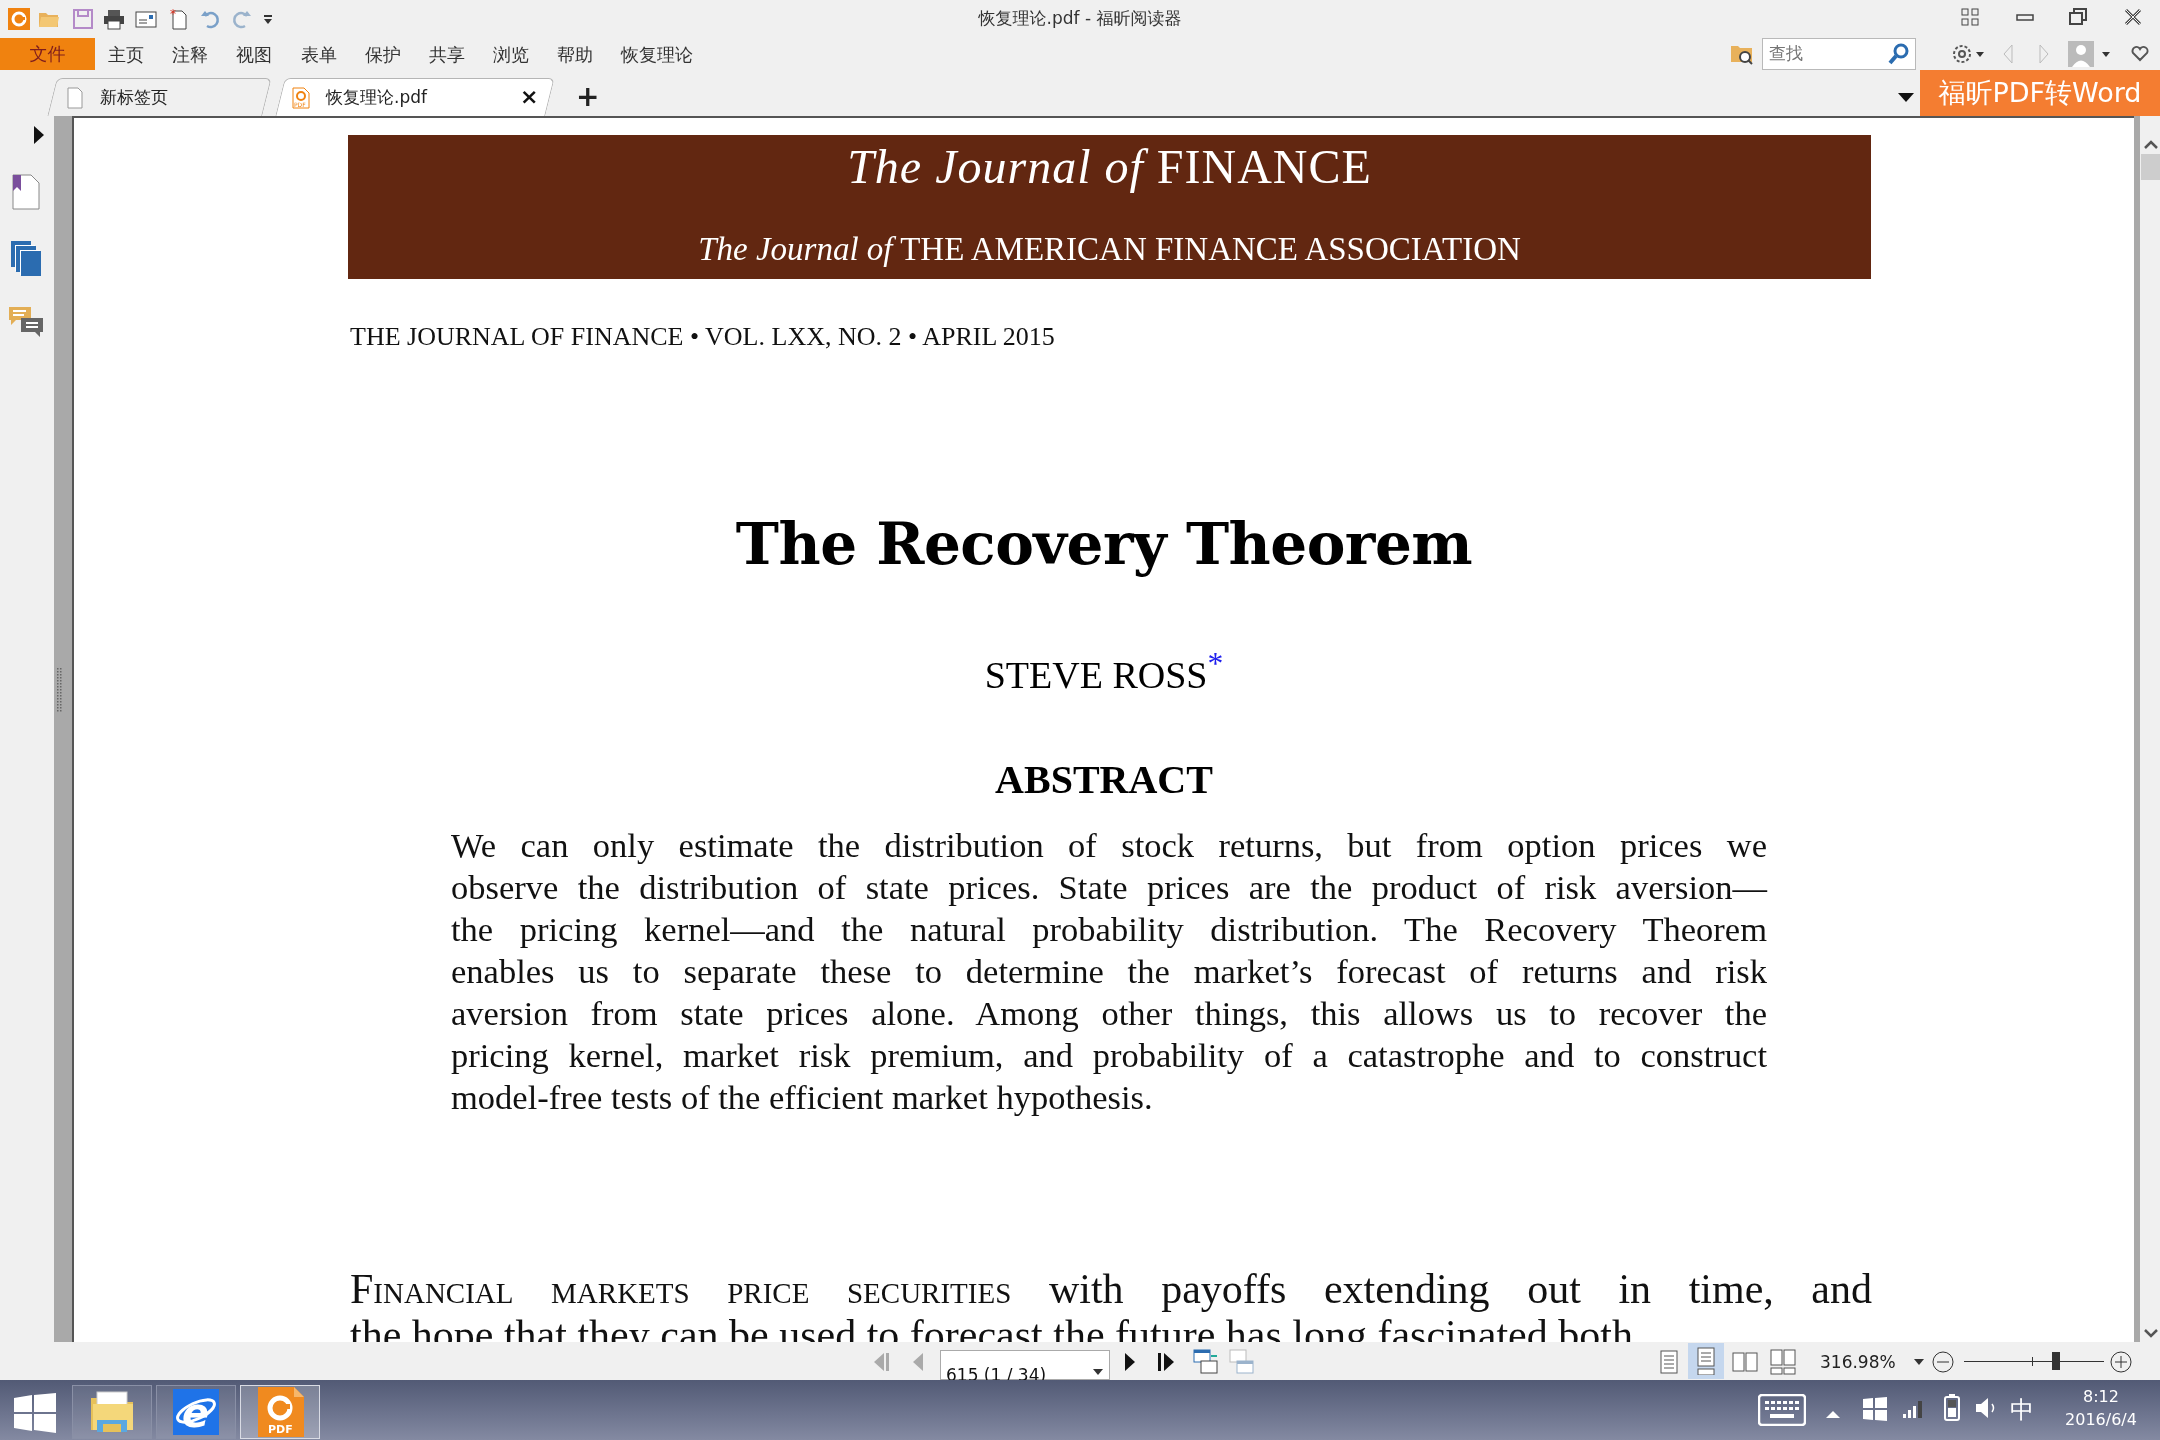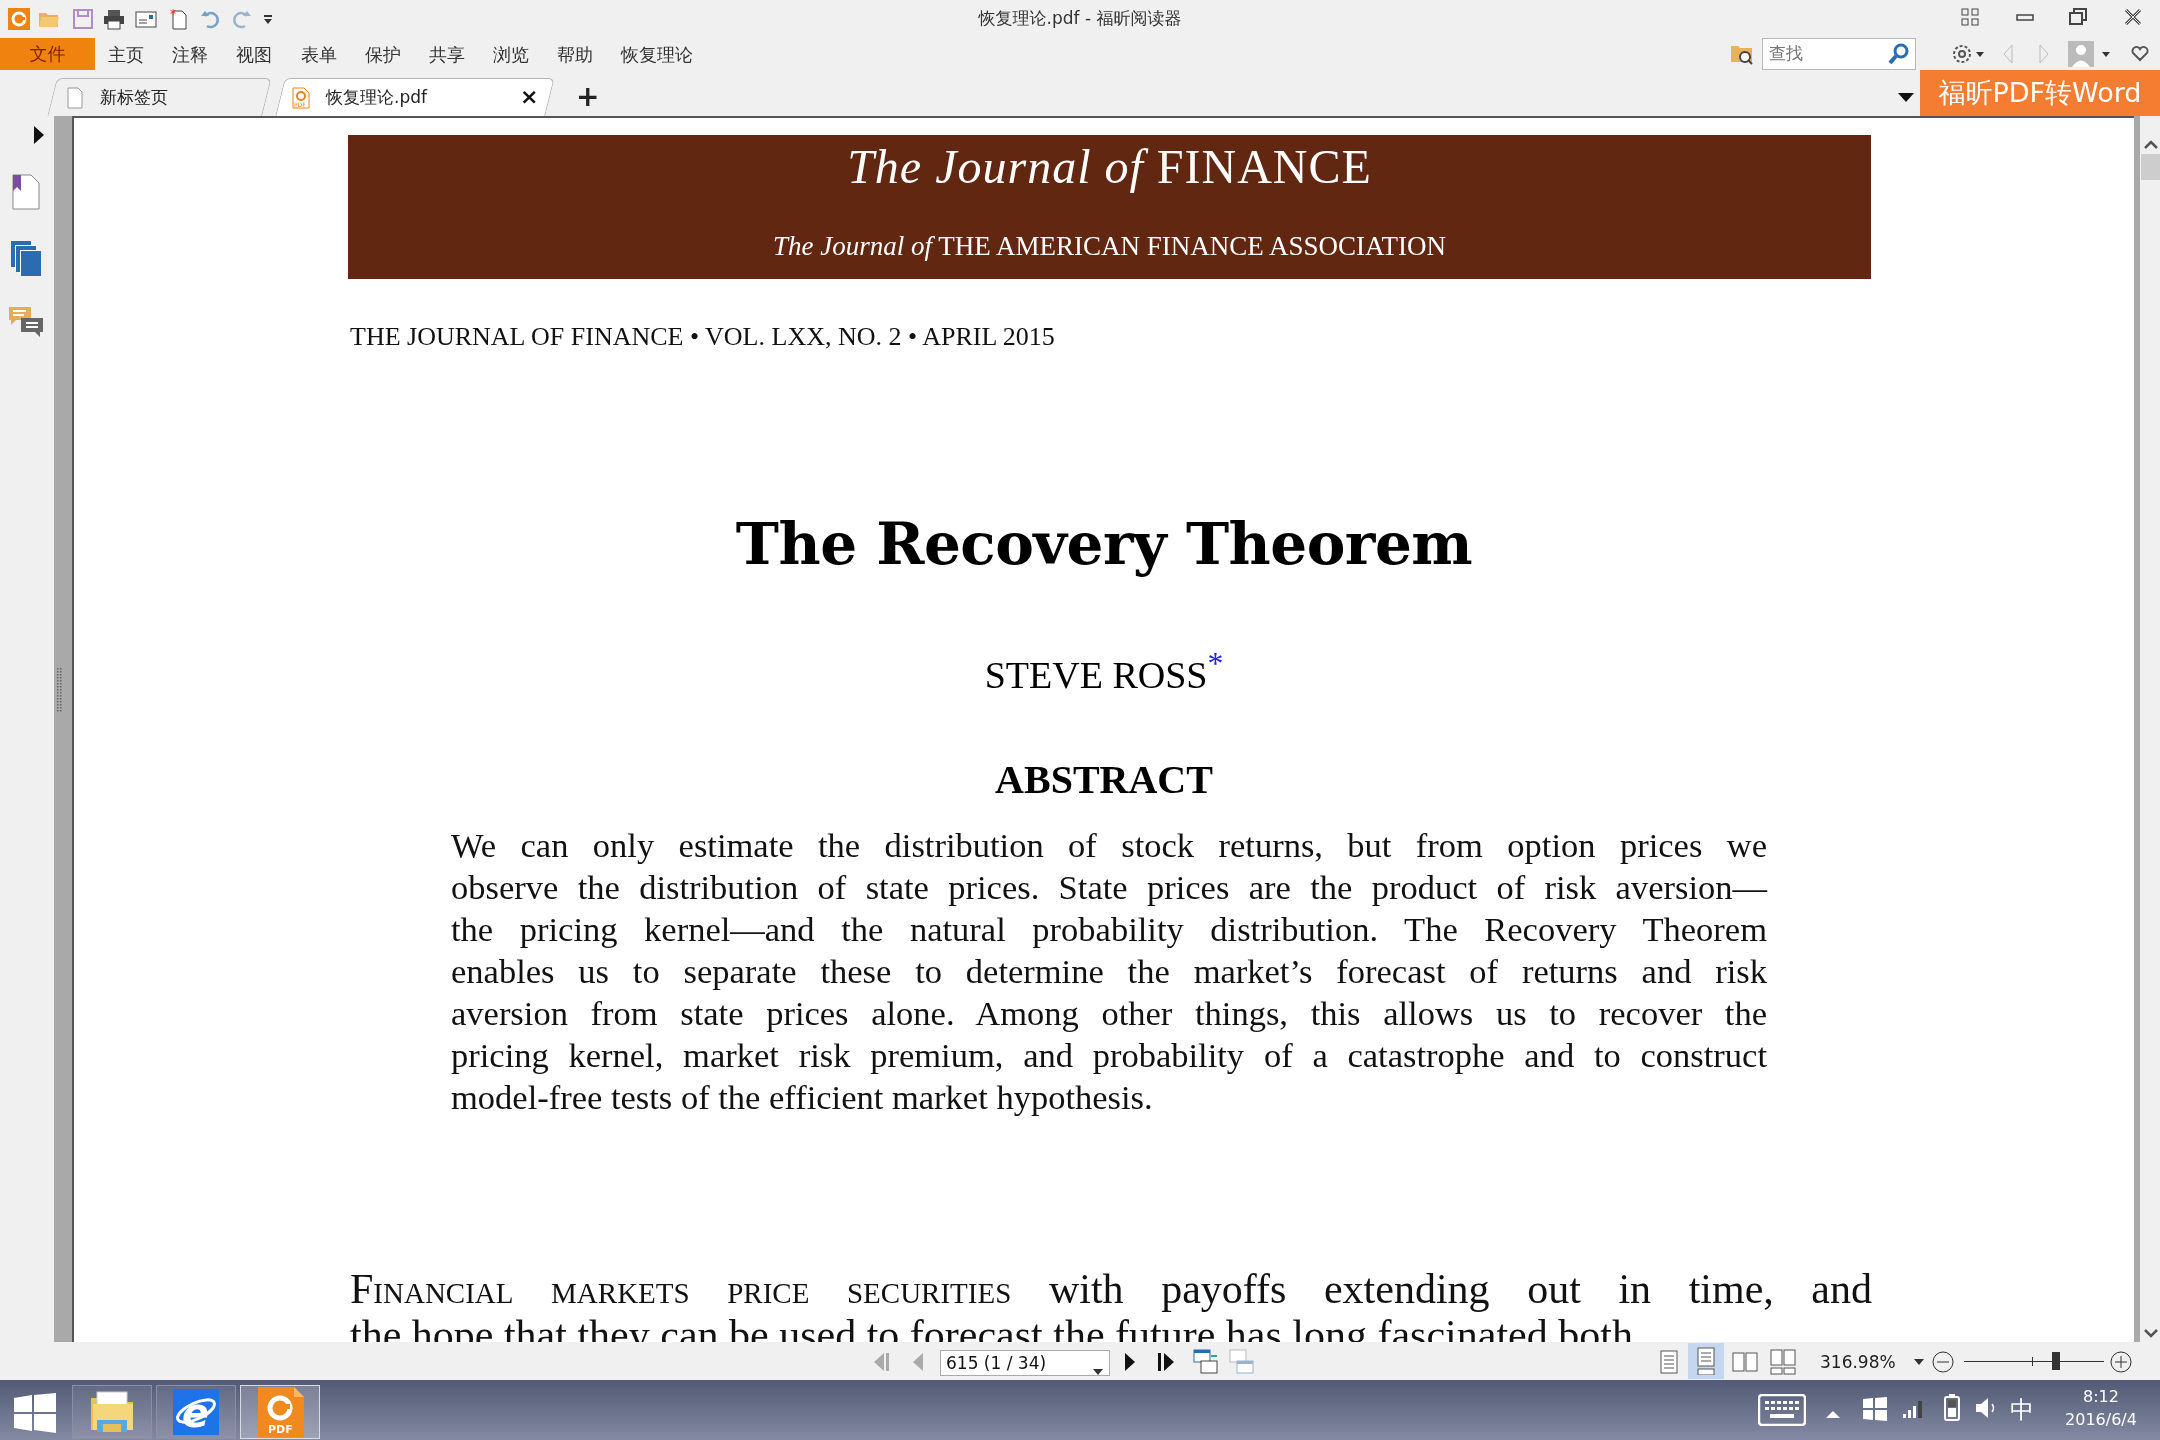--- a/index.html
+++ b/index.html
@@ -30,35 +30,35 @@
   
   #leftbar { position: absolute; left: 0; top: 116px; width: 54px; height: 1226px; background: #f0f0f0; }
   #splitter { position: absolute; left: 54px; top: 116px; width: 18px; height: 1226px; background: #a9a9a9; }
   #canvas { position: absolute; left: 72px; top: 116px; width: 2062px; height: 1226px; background: #fff; border-left: 2px solid #555; border-top: 2px solid #555; overflow: hidden; }
   #vscroll { position: absolute; left: 2134px; top: 116px; width: 26px; height: 1226px; background: #f0f0f0; border-left: 6px solid #a9a9a9; }
 
   
   #banner { position: absolute; left: 274px; top: 17px; width: 1523px; height: 144px; background: #622711; color: #fff; font-family: "DejaVu Serif", serif; }
   #banner-title { position: absolute; top: 4px; width: 100%; text-align: center; font-size: 48px; font-family: "Liberation Serif", serif; letter-spacing: 1px; }
   #banner-title i { font-style: italic; }
-  #banner-sub { position: absolute; top: 96px; width: 100%; text-align: center; font-size: 27px; font-family: "Liberation Serif", serif; }
+  #banner-sub { position: absolute; top: 96px; width: 100%; text-align: center; font-size: 33px; font-family: "Liberation Serif", serif; }
   #vol-line { position: absolute; left: 276px; top: 204px; font-family: "Liberation Serif", serif; font-size: 26px; color: #111; }
   #paper-title { position: absolute; left: 0; width: 100%; top: 392px; text-align: center; font-family: "DejaVu Serif", serif; font-weight: bold; font-size: 58px; color: #000; letter-spacing: -0.5px; }
   #author { position: absolute; left: 0; width: 100%; top: 528px; text-align: center; font-family: "Liberation Serif", serif; font-size: 38px; color: #000; }
   #author-star { color: #2020ee; }
   #abstract-head { position: absolute; left: 0; width: 100%; top: 638px; text-align: center; font-family: "Liberation Serif", serif; font-weight: bold; font-size: 40px; color: #000; }
   #abstract { position: absolute; left: 377px; width: 1316px; top: 706px; font-family: "Liberation Serif", serif; font-size: 34.5px; line-height: 42px; color: #111; text-align: justify; }
   .abs-line { display: block; text-align: justify; text-align-last: justify; white-space: nowrap; }
   .abs-line.last { text-align-last: left; }
   #body-text { position: absolute; left: 276px; width: 1522px; top: 1148px; font-family: "Liberation Serif", serif; font-size: 42px; line-height: 46px; color: #111; }
   .sc { font-variant: small-caps; }
 
   
   #statusbar { position: absolute; left: 0; top: 1342px; width: 2160px; height: 38px; background: #f0f0f0; }
-  #page-select { position: absolute; left: 940px; top: 8px; width: 170px; height: 26px; background: #fff; border: 1px solid #aaa; font-size: 17px; padding: 2px 5px; color: #111; font-family: "DejaVu Sans", sans-serif; }
+  #page-select { position: absolute; left: 940px; top: 8px; width: 170px; height: 26px; background: #fff; border: 1px solid #aaa; font-size: 17px; padding: 14px 5px; color: #111; font-family: "DejaVu Sans", sans-serif; }
   .sb-icon { position: absolute; top: 6px; height: 28px; display: flex; align-items: center; justify-content: center; }
   #zoom-level { position: absolute; left: 1820px; top: 10px; font-size: 17px; color: #222; }
 
   
   #taskbar { position: absolute; left: 0; top: 1380px; width: 2160px; height: 60px; background: linear-gradient(#525a75, #6f7690 60%, #848aa2); }
   .task-btn { position: absolute; top: 5px; width: 80px; height: 54px; border: 1px solid #8a90a6; background: rgba(255,255,255,0.08); display: flex; align-items: center; justify-content: center; }
   #clock { position: absolute; left: 2046px; top: 5px; width: 110px; text-align: center; color: #fff; font-size: 16px; line-height: 23px; }
 </style>
 </head>
 <body>

